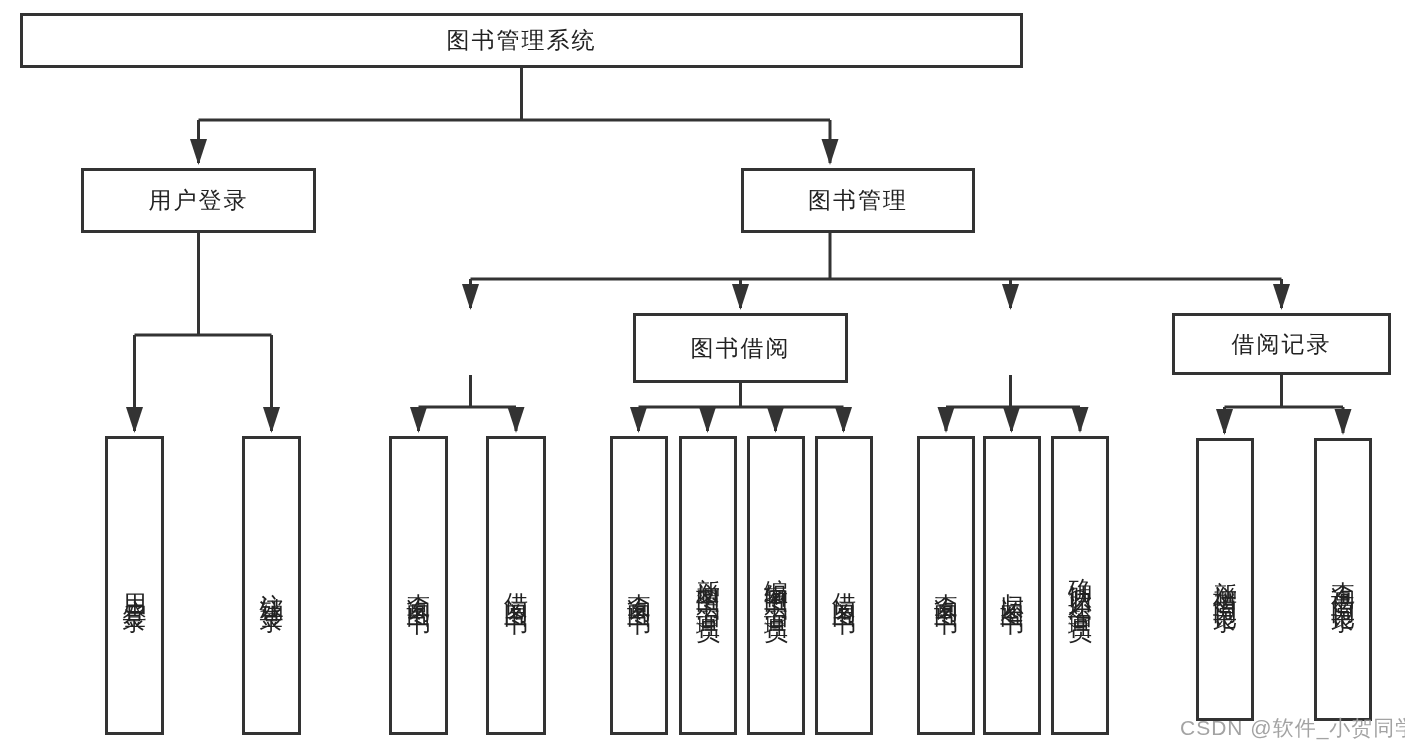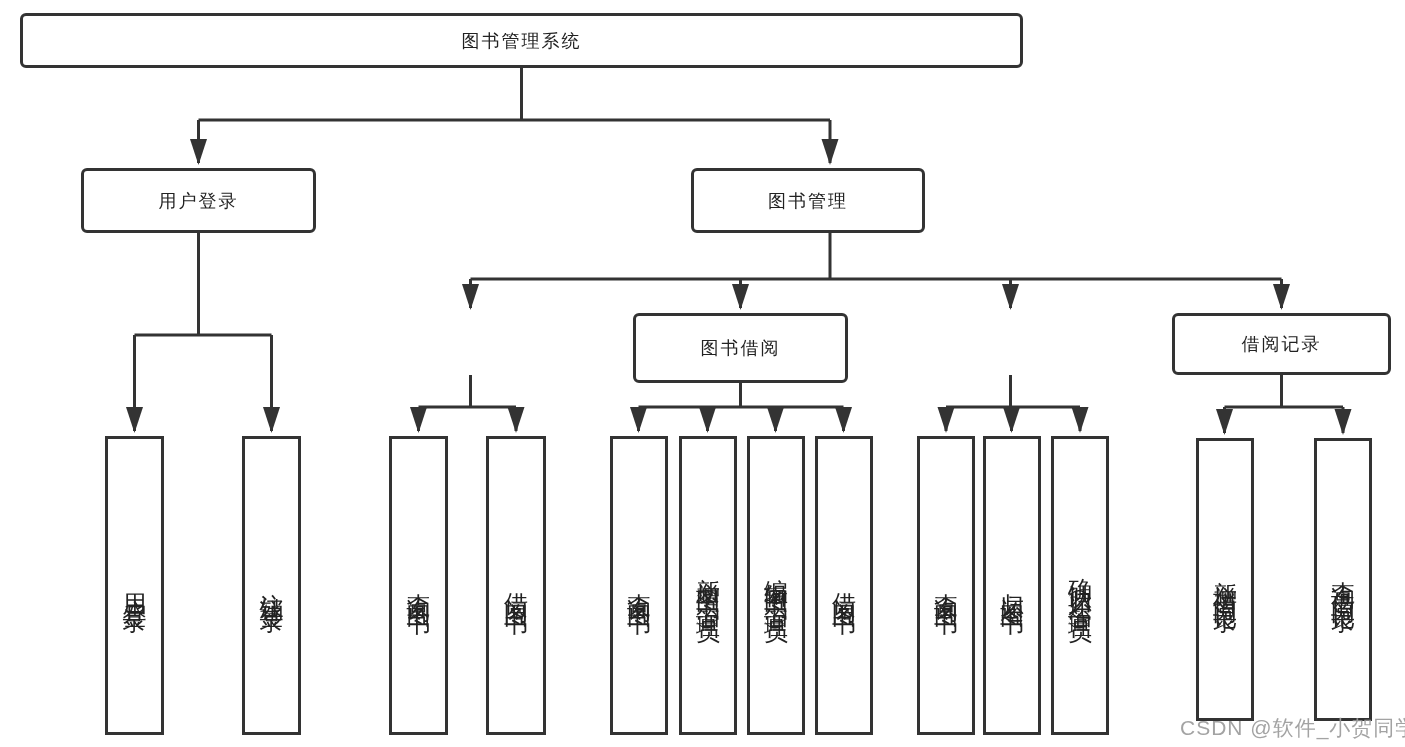--- a/index.html
+++ b/index.html
@@ -17,21 +17,21 @@
     position: absolute;
     box-sizing: border-box;
     border: 3px solid #333333;
     background: #ffffff;
     color: #222222;
     display: flex;
     align-items: center;
     justify-content: center;
     text-align: center;
   }
-  .box { font-size: 18px; letter-spacing: 2px; border-radius: 6px; }
+  .box { font-size: 23px; letter-spacing: 2px; }
   .vbox {
     writing-mode: vertical-rl;
     text-orientation: mixed;
     font-size: 24px;
     letter-spacing: 6px;
     line-height: 1;
   }
   .watermark {
     position: absolute;
     left: 1180px;
@@ -106,21 +106,21 @@
       <path class="wire" d="M1281.5 375 V407"></path>
       <path class="wire" d="M1224.5 407 H1343"></path>
       <path class="wire" d="M1224.5 407 V433" marker-end="url(#arw)"></path>
       <path class="wire" d="M1343 407 V433" marker-end="url(#arw)"></path>
     </g>
   </svg>
 
   <div class="box" style="left:20px; top:13px; width:1003px; height:55px;">图书管理系统</div>
 
   <div class="box" style="left:81px; top:168px; width:235px; height:65px;">用户登录</div>
-  <div class="box" style="left:691px; top:168px; width:234px; height:65px;">图书管理</div>
+  <div class="box" style="left:741px; top:168px; width:234px; height:65px;">图书管理</div>
 
   <div class="box" style="left:633px; top:313px; width:215px; height:70px;">图书借阅</div>
   <div class="box" style="left:1172px; top:313px; width:219px; height:62px;">借阅记录</div>
 
   <div class="vbox" style="left:105px; top:436px; width:59px; height:299px;">用户登录</div>
   <div class="vbox" style="left:242px; top:436px; width:59px; height:299px;">注销登录</div>
 
   <div class="vbox" style="left:389px; top:436px; width:59px; height:299px;">查询图书</div>
   <div class="vbox" style="left:486px; top:436px; width:60px; height:299px;">借阅图书</div>
 

